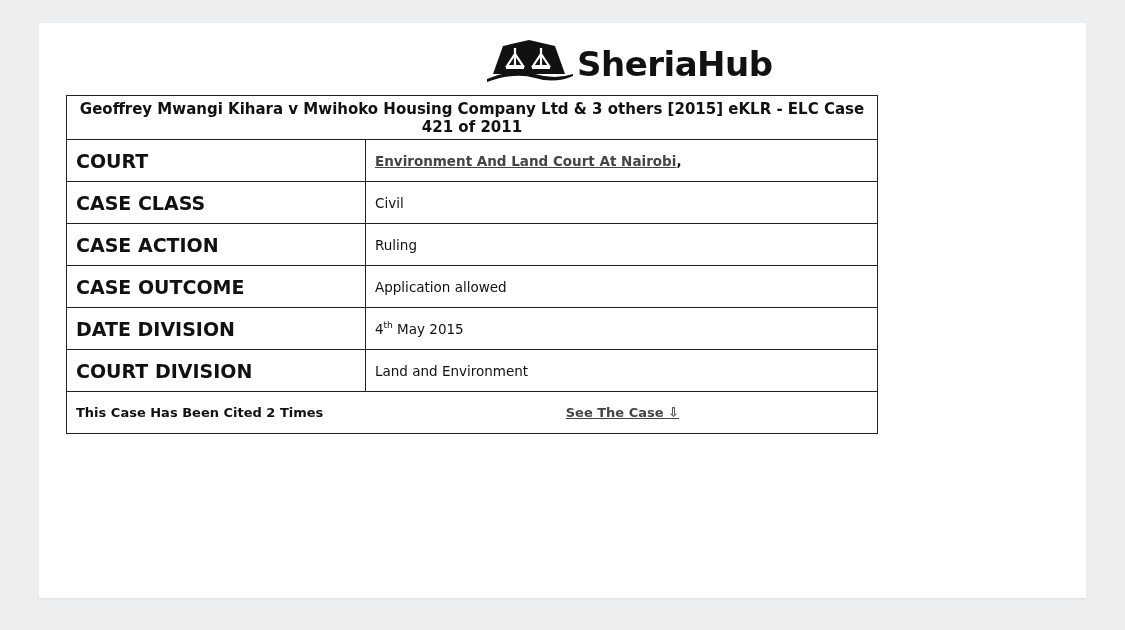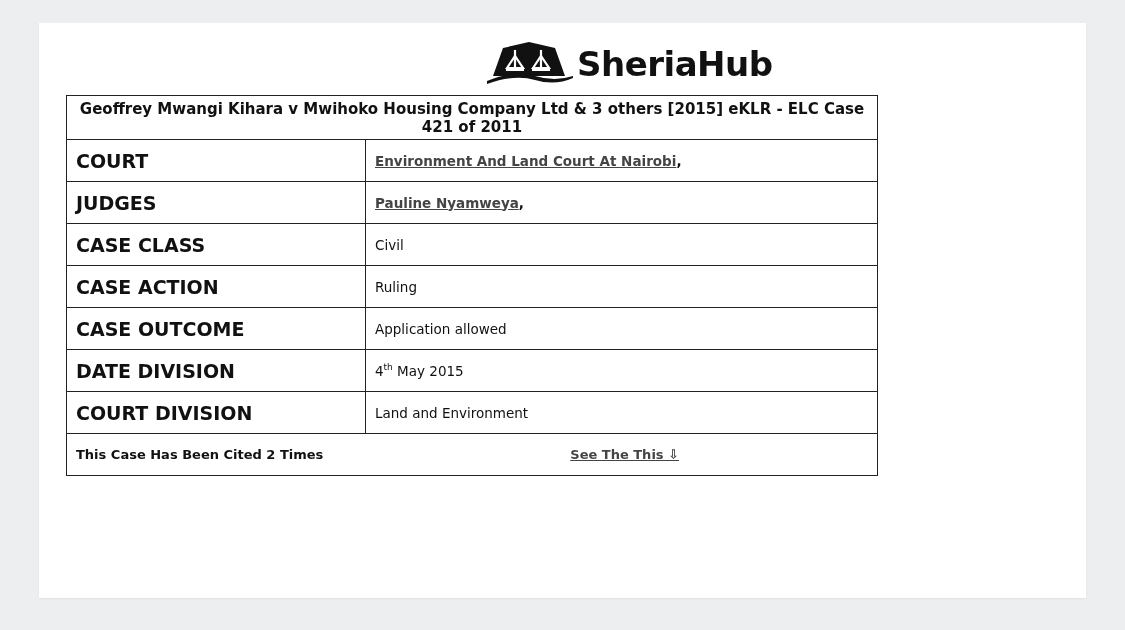--- a/index.html
+++ b/index.html
@@ -10,21 +10,21 @@
     color: #111;
   }
   .card {
     position: absolute; left: 39px; top: 23px;
     width: 1047px; height: 575px;
     background: #ffffff;
     box-shadow: 0 1px 2px rgba(0,0,0,0.06);
   }
   .logo {
     position: absolute; left: 485px; top: 40px;
-    height: 48px; display: flex; align-items: flex-start;
+    height: 48px; display: flex; align-items: flex-end;
   }
   .logo-text {
     font-family: "DejaVu Sans", sans-serif;
     font-weight: bold; font-size: 34px; color: #111;
     letter-spacing: -0.5px; margin-left: 2px; line-height: 48px;
   }
   table.case {
     position: absolute; left: 66px; top: 95px;
     width: 812px;
     border-collapse: collapse;
@@ -78,24 +78,20 @@
 <table class="case">
   <tbody>
       <tr>
     <td colspan="2" class="title-cell">Geoffrey Mwangi Kihara v Mwihoko Housing Company Ltd &amp; 3 others [2015] eKLR - ELC Case 421 of 2011</td>
   </tr>
   <tr>
     <td class="label">COURT</td>
     <td class="value"><a href="#">Environment And Land Court At Nairobi</a><span class="bold">,</span></td>
   </tr>
   <tr>
-    <td class="label">JUDGES</td>
-    <td class="value"><a href="#">Pauline Nyamweya</a><span class="bold">,</span></td>
-  </tr>
-  <tr>
     <td class="label">CASE CLASS</td>
     <td>Civil</td>
   </tr>
   <tr>
     <td class="label">CASE ACTION</td>
     <td>Ruling</td>
   </tr>
   <tr>
     <td class="label">CASE OUTCOME</td>
     <td>Application allowed</td>
@@ -105,18 +101,18 @@
     <td><span>4</span><sup>th</sup><span style="white-space:pre"> May 2015</span></td>
   </tr>
   <tr>
     <td class="label">COURT DIVISION</td>
     <td>Land and Environment</td>
   </tr>
   <tr class="cite-row">
     <td colspan="2">
       <div class="cite-wrap">
         <span class="cite-text">This Case Has Been Cited 2 Times</span>
-        <a href="#" class="see-link">See The This ⇩</a>
+        <a href="#" class="see-link">See The Case ⇩</a>
       </div>
     </td>
   </tr>
 </tbody>
   </table>
 
 </body></html>

